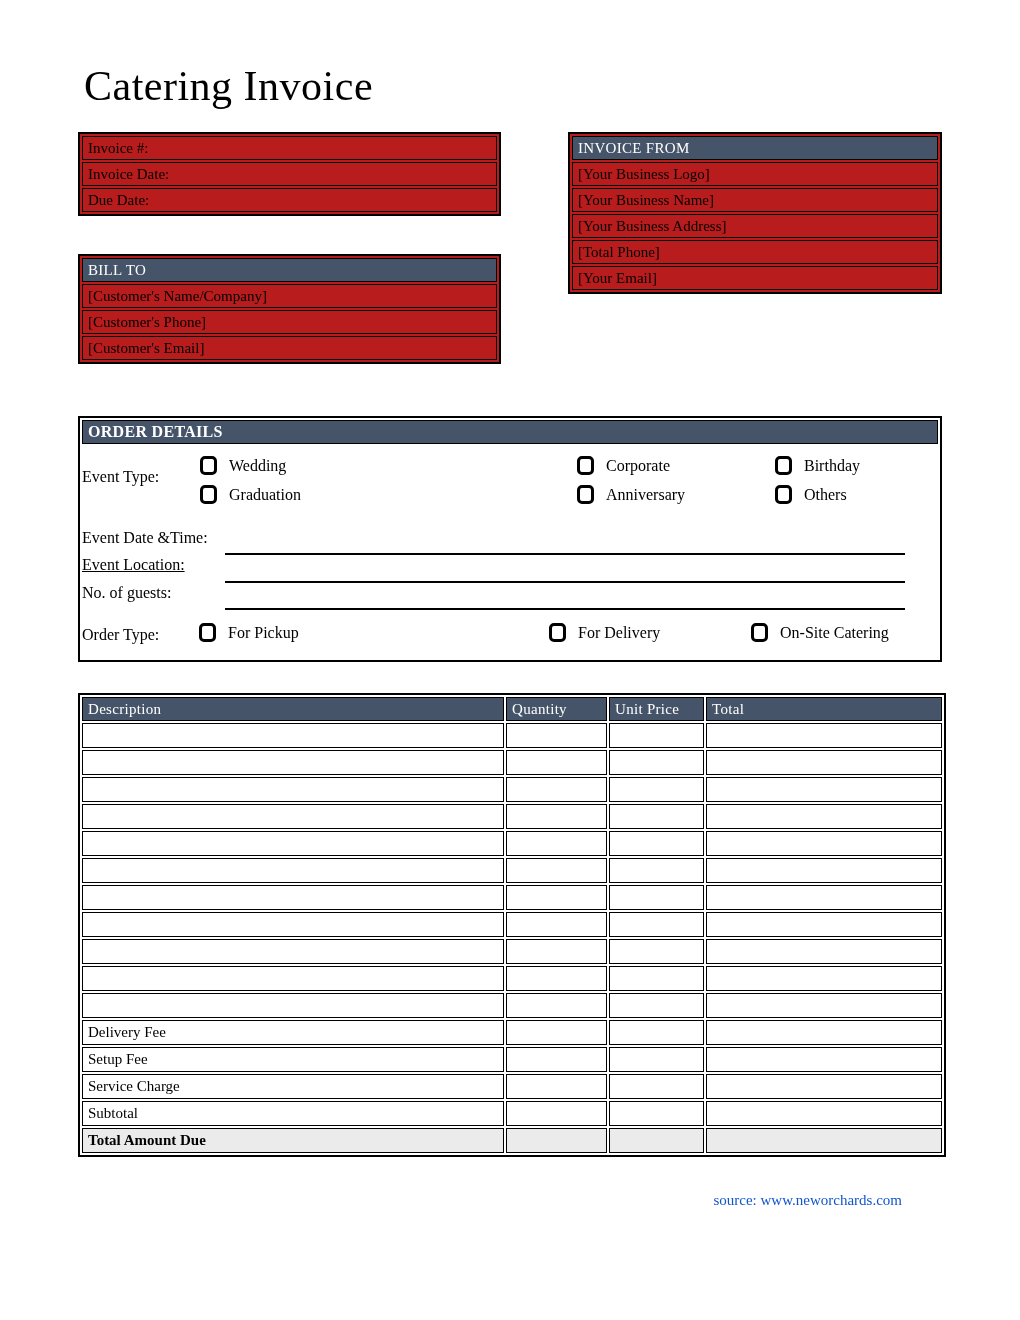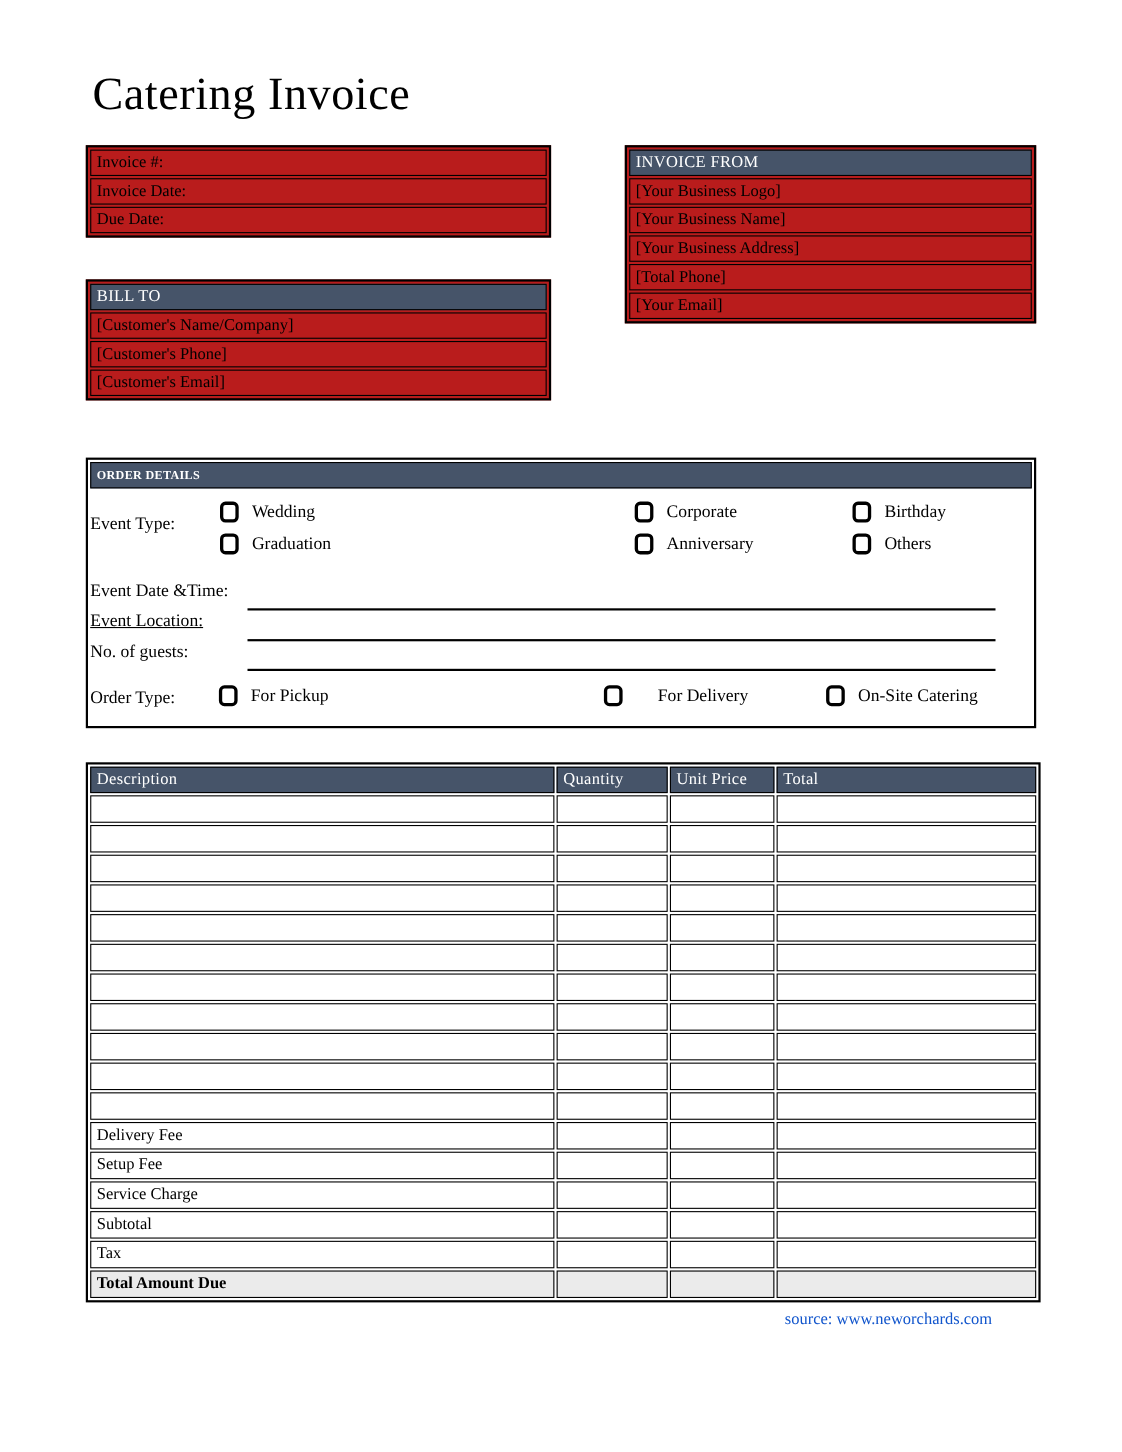--- a/index.html
+++ b/index.html
@@ -35,21 +35,21 @@
   #invoice-meta { left:78px; top:132px; width:423px; }
   #invoice-from { left:568px; top:132px; width:374px; }
   #bill-to      { left:78px;  top:254px; width:423px; }
 
   
   .od {
     position:absolute; left:78px; top:416px; width:864px; height:246px;
     border:2px solid #000; box-sizing:border-box; padding:2px; background:#fff;
   }
   .od-bar {
-    background:var(--bar,#465469); color:#fff; font-weight:bold; font-size:11px;
+    background:var(--bar,#465469); color:#fff; font-weight:bold; font-size:16px;
     border:1px solid #000; height:22px; line-height:22px; padding:0 5px;
     letter-spacing:0.3px;
   }
   .od-body { position:relative; height:212px; }
   .od-label { position:absolute; font-size:16px; }
   .cb-item { position:absolute; display:flex; align-items:center; }
   .cb {
     display:inline-block; width:11px; height:13px; border:3px solid #000;
     border-radius:5px; background:#fff; flex:0 0 auto;
   }
@@ -170,21 +170,21 @@
       <div class="field-line" style="top:137px;"></div>
 
       <div class="od-label" style="left:0; top:140px;">No. of guests:</div>
       <div class="field-line" style="top:164px;"></div>
 
       <div class="od-label" style="left:0; top:182px;">Order Type:</div>
       <div class="cb-item" style="left:117px; top:179px;">
         <span class="cb"></span>
         <span class="cb-label">For Pickup</span>
       </div>
-      <div class="cb-item" style="left:467px; top:179px;gap:20px;">
+      <div class="cb-item" style="left:467px; top:179px;">
         <span class="cb"></span>
         <span class="cb-label">For Delivery</span>
       </div>
       <div class="cb-item" style="left:669px; top:179px;">
         <span class="cb"></span>
         <span class="cb-label">On-Site Catering</span>
       </div>
     </div>
   </div>
 
@@ -287,26 +287,20 @@
           <td></td>
           <td></td>
           <td></td>
         </tr>
         <tr>
           <td>Subtotal</td>
           <td></td>
           <td></td>
           <td></td>
         </tr>
-        <tr>
-          <td>Tax</td>
-          <td></td>
-          <td></td>
-          <td></td>
-        </tr>
         <tr class="total-row">
           <td>Total Amount Due</td>
           <td></td>
           <td></td>
           <td></td>
         </tr>
       </tbody>
   </table>
 
   <div class="source-note">source: www.neworchards.com</div>

